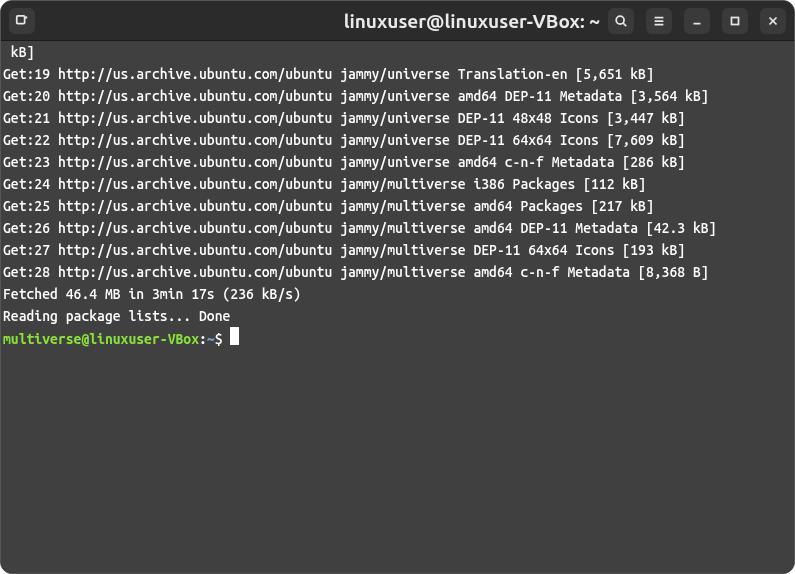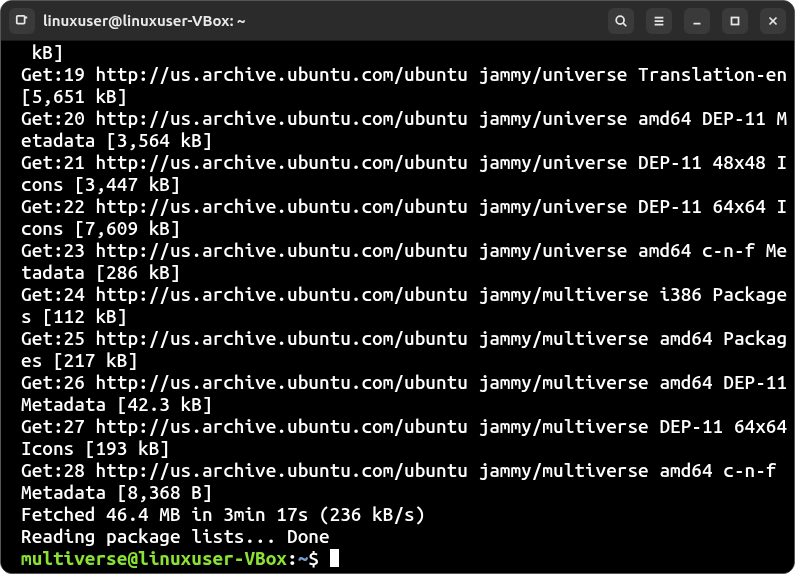--- a/index.html
+++ b/index.html
@@ -37,37 +37,37 @@
     display: flex;
     align-items: center;
     justify-content: center;
     color: #e6e6e6;
     cursor: pointer;
   }
   .tb-btn.close { background: #3a3a3a; }
   .tb-btn svg { width: 14px; height: 14px; stroke: #e6e6e6; fill: none; stroke-width: 2; }
   .tb-title {
     flex: 1;
-    text-align: left;
+    text-align: right;
     color: #eaeaea;
     font-family: Ubuntu, 'Segoe UI', sans-serif;
     font-weight: 600;
-    font-size: 15px;
+    font-size: 19px;
     white-space: nowrap;
     overflow: hidden;
   }
   .tb-right { display: flex; gap: 12px; align-items: center; margin-left: auto; }
   .tb-left { display: flex; gap: 8px; align-items: center; }
   .terminal-body {
     flex: 1;
-    background: #000000;
+    background: #404040;
     color: #ffffff;
-    font-size: 19px;
+    font-size: 14px;
     line-height: 22px;
-    padding: 0 4px 4px 20px;
+    padding: 0 4px 4px 2px;
     white-space: pre-wrap;
     word-break: break-all;
     overflow: hidden;
     font-weight: 500;
     letter-spacing: 0;
   }
   .prompt-user { color: #8ae234; font-weight: bold; }
   .prompt-colon { color: #ffffff; font-weight: bold; }
   .prompt-path { color: #729fcf; font-weight: bold; }
   .prompt-dollar { color: #ffffff; }

